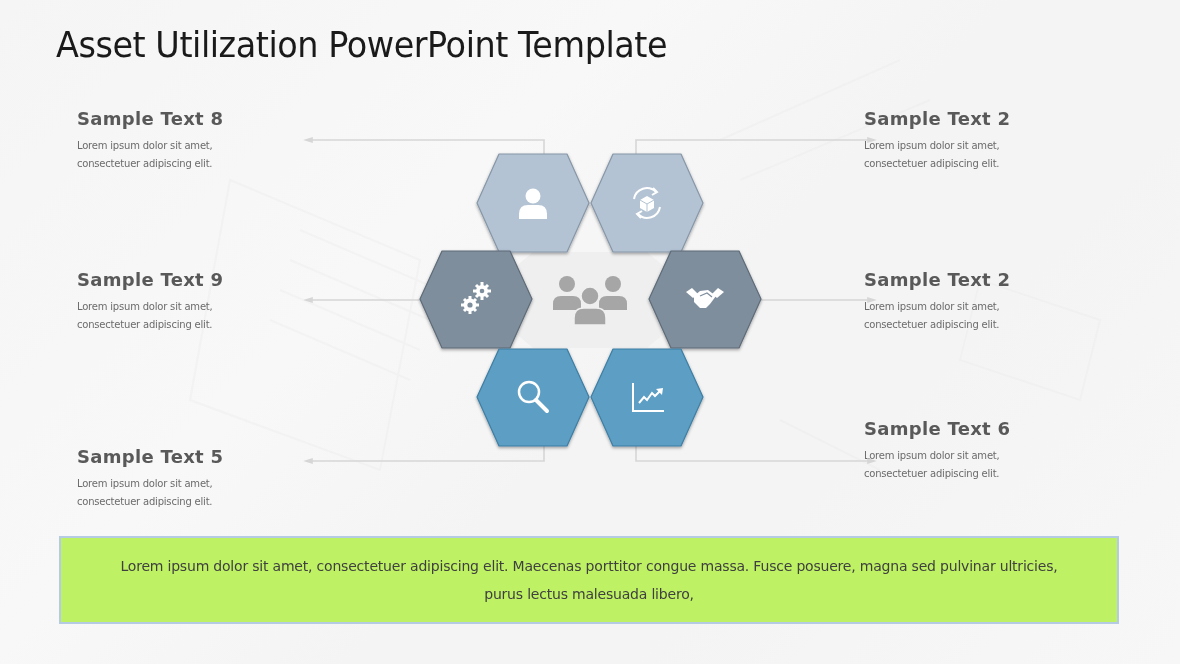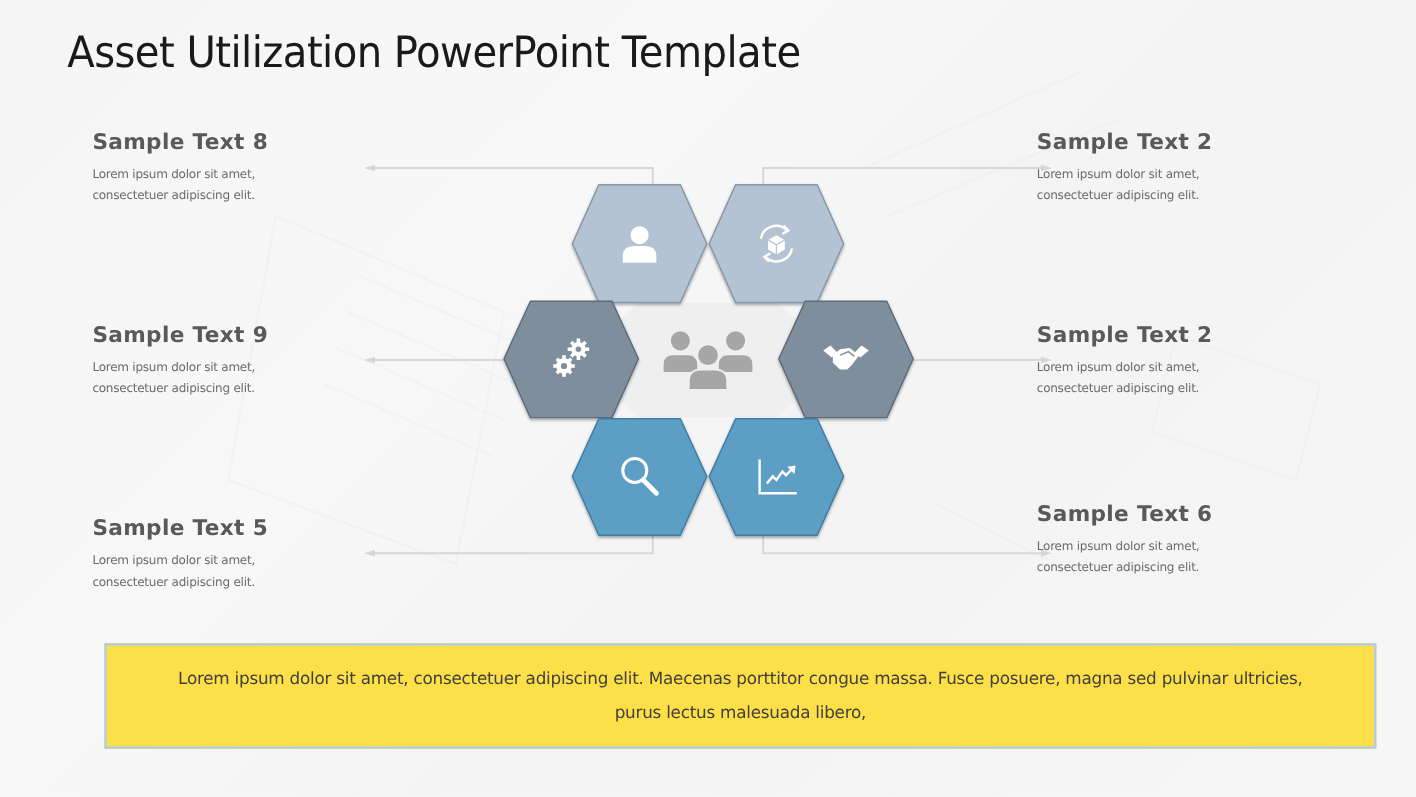--- a/index.html
+++ b/index.html
@@ -24,22 +24,22 @@
     letter-spacing:0.3px;
   }
   .item .body {
     font-family:"DejaVu Sans", sans-serif;
     font-size:10px; color:#6b6b6b; line-height:18px; margin:0;
     letter-spacing:-0.2px;
   }
   .diagram { position:absolute; left:0; top:0; width:1180px; height:664px; }
   .note-box {
     position:absolute; left:59px; top:536px; width:1060px; height:88px;
-    background:#fde047; border:2px solid #b4cbe3; box-sizing:border-box;
-    display:flex; align-items:center; justify-content:center; text-align:center;margin-left:28px;
+    background:#bef264; border:2px solid #b4cbe3; box-sizing:border-box;
+    display:flex; align-items:center; justify-content:center; text-align:center;
   }
   .note-box p {
     margin:0; width:980px; font-family:"DejaVu Sans", sans-serif;
     font-size:14px; line-height:28px; color:#404040; letter-spacing:-0.2px;
   }
 </style>
 </head>
 <body>
 
 <svg class="bg-deco" width="1180" height="664" style="left:0;top:0;">
@@ -67,21 +67,21 @@
 <div class="item left" style="top:268px;">
   <p class="head">Sample Text 9</p>
   <p class="body">Lorem ipsum dolor sit amet,</p>
   <p class="body">consectetuer adipiscing elit.</p>
 </div>
 <div class="item right" style="top:268px;">
   <p class="head">Sample Text 2</p>
   <p class="body">Lorem ipsum dolor sit amet,</p>
   <p class="body">consectetuer adipiscing elit.</p>
 </div>
-<div class="item left" style="top:429px;">
+<div class="item left" style="top:445px;">
   <p class="head">Sample Text 5</p>
   <p class="body">Lorem ipsum dolor sit amet,</p>
   <p class="body">consectetuer adipiscing elit.</p>
 </div>
 <div class="item right" style="top:417px;">
   <p class="head">Sample Text 6</p>
   <p class="body">Lorem ipsum dolor sit amet,</p>
   <p class="body">consectetuer adipiscing elit.</p>
 </div>
 

